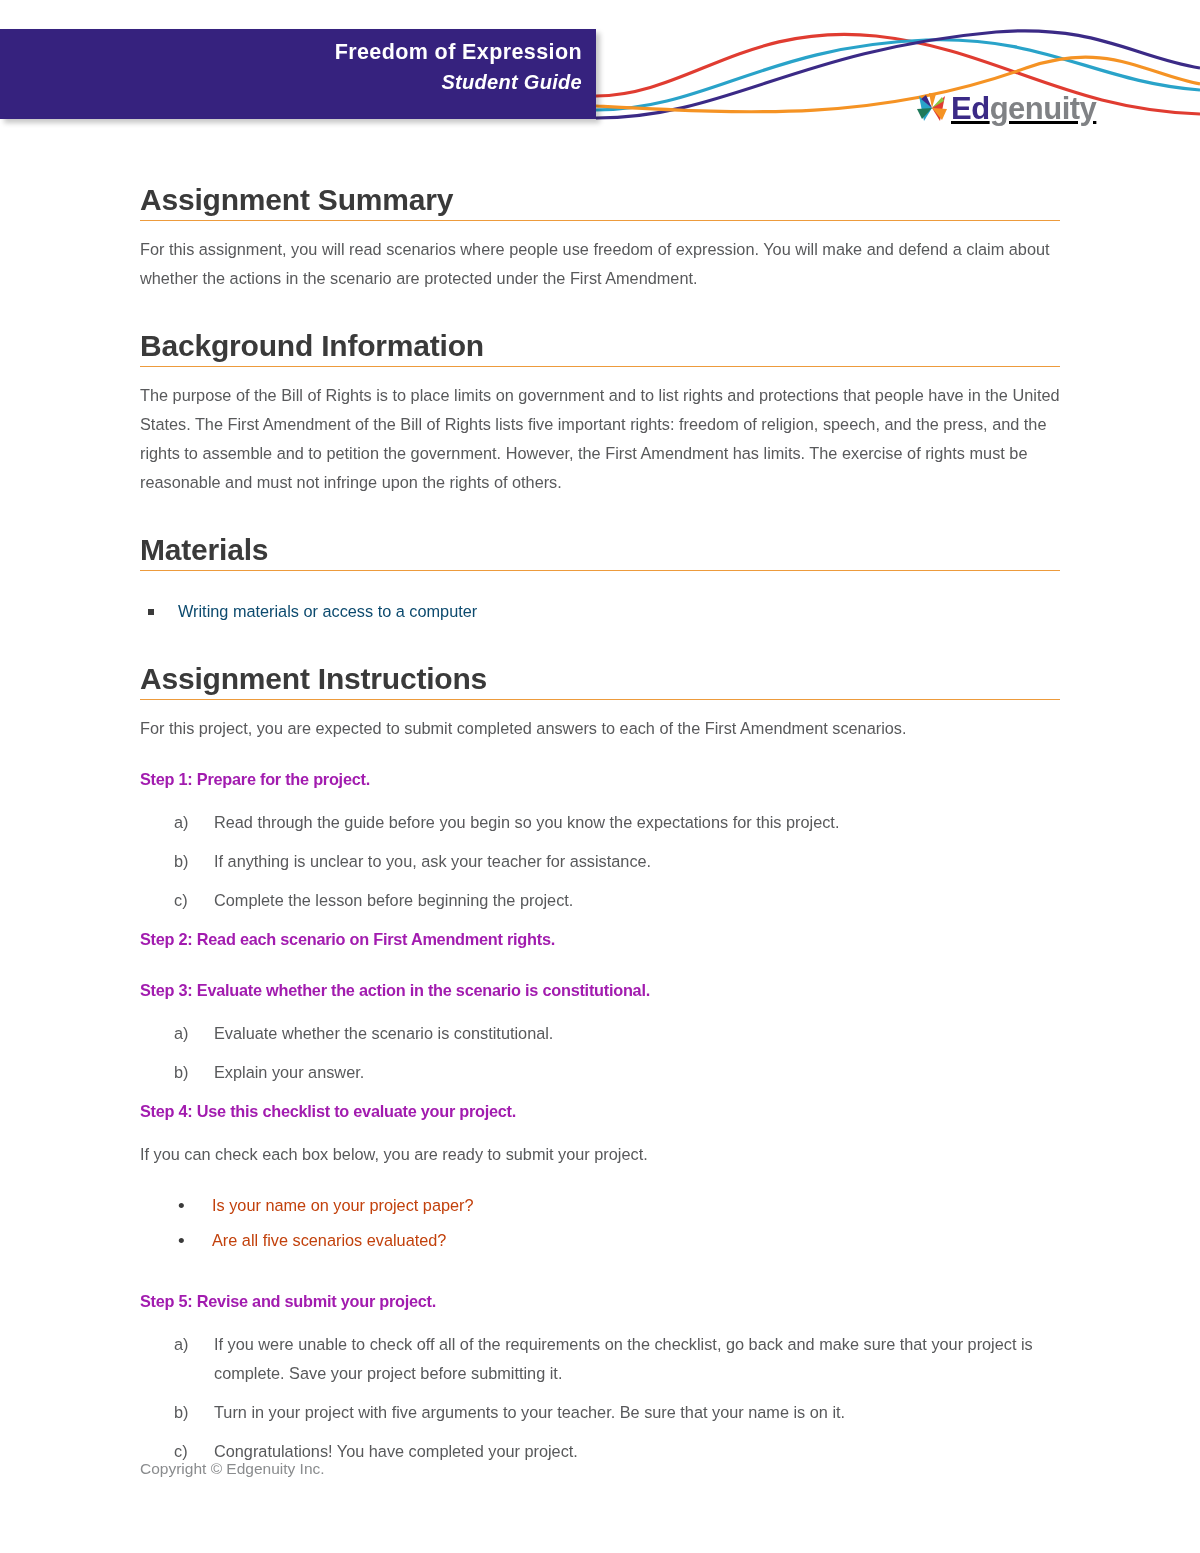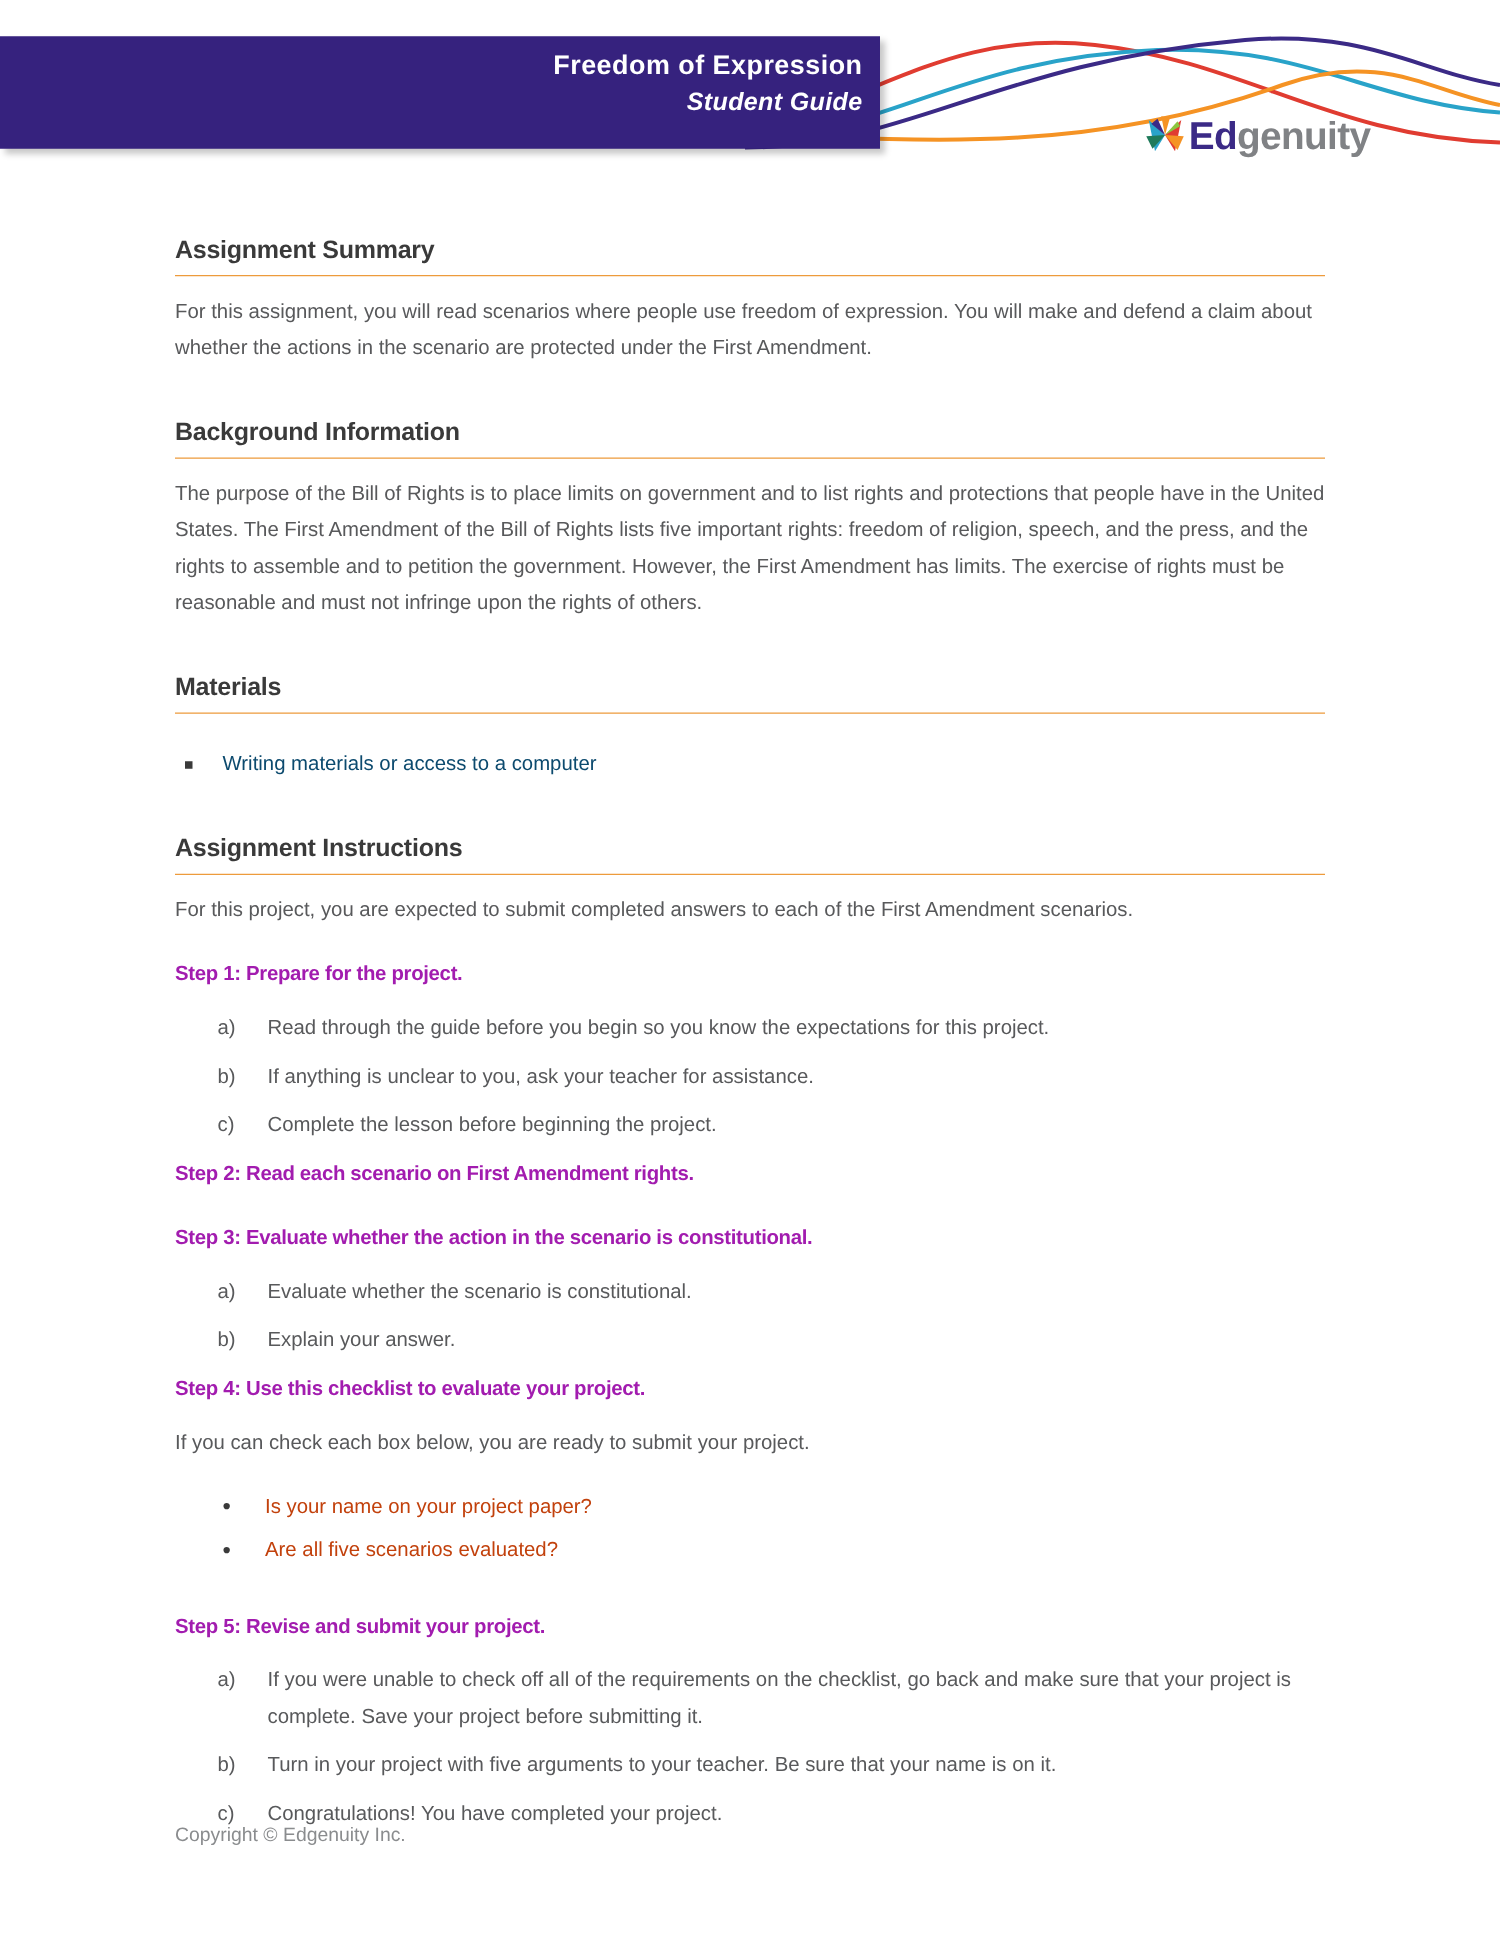--- a/index.html
+++ b/index.html
@@ -23,21 +23,21 @@
     height: 140px;
   }
   #wave-art {
     position: absolute;
     left: 596px; top: 18px;
     width: 604px; height: 112px;
   }
   #banner {
     position: absolute;
     left: 0; top: 29px;
-    width: 704px;
+    width: 596px;
     height: 90px;
     background: #36227E;
     box-shadow: 4px 4px 5px rgba(0,0,0,0.22);
     padding: 8px 14px 0 0;
     text-align: right;
   }
   #banner-title {
     display: block;
     color: #ffffff;
     font-size: 21.5px;
@@ -55,20 +55,21 @@
     line-height: 30px;
     text-align: right;
   }
 
   #logo {
     position: absolute;
     left: 915px; top: 88px;
     display: flex;
     align-items: center;
     height: 40px;
+    text-decoration: underline;
   }
   #logo-mark { width: 34px; height: 34px; display:block; margin-right: 2px; }
   #logo-ed {
     font-size: 31px; font-weight: bold;
     color: #3B2A86; letter-spacing: -0.5px;
     line-height: 31px;
   }
   #logo-genuity {
     font-size: 31px; font-weight: bold;
     color: #808285; letter-spacing: -0.5px;
@@ -76,21 +77,21 @@
   }
 
   
   #doc {
     position: absolute;
     left: 140px; top: 185px;
     width: 920px;
   }
   h2.section-head {
     margin: 0;
-    font-size: 20px;
+    font-size: 30px;
     font-weight: bold;
     color: #3A3A3A;
     letter-spacing: -0.2px;
     line-height: 30px;
     padding-bottom: 5px;
     border-bottom: 1.6px solid #ED9B3C;
   }
   p.body-text {
     margin: 14px 0 0 0;
     font-size: 16.3px;

